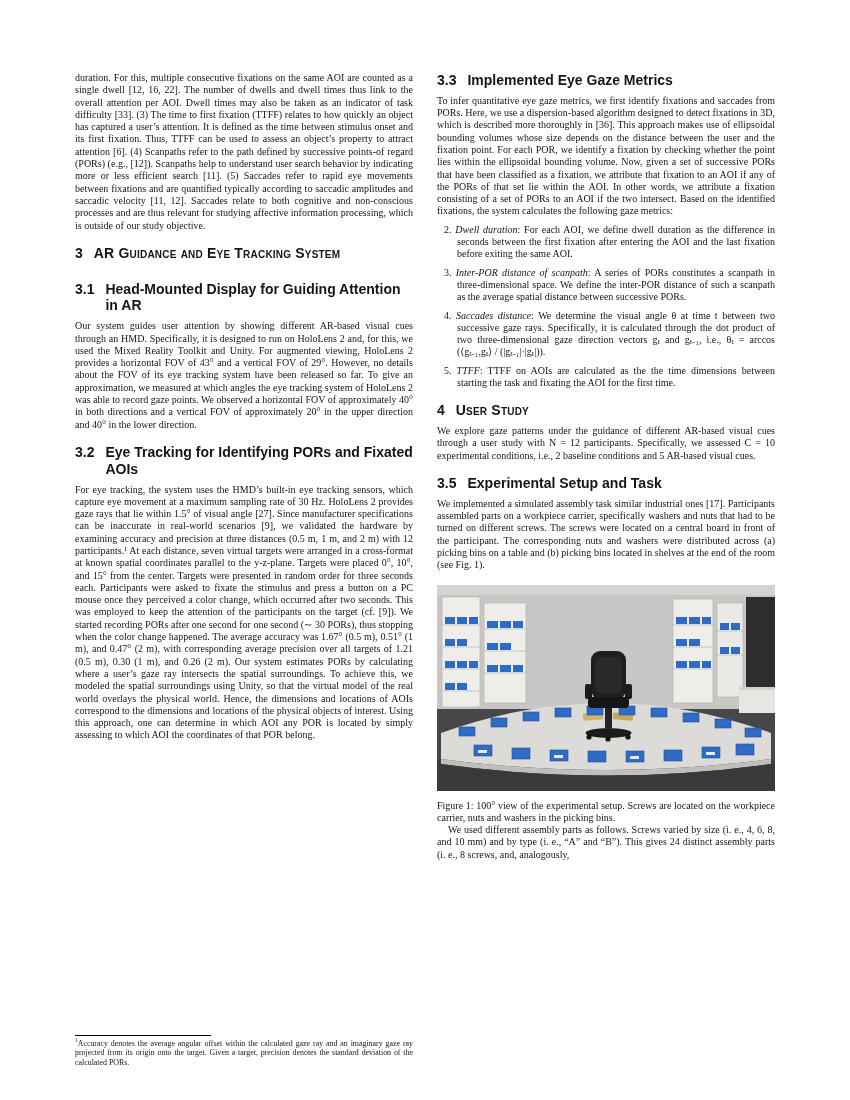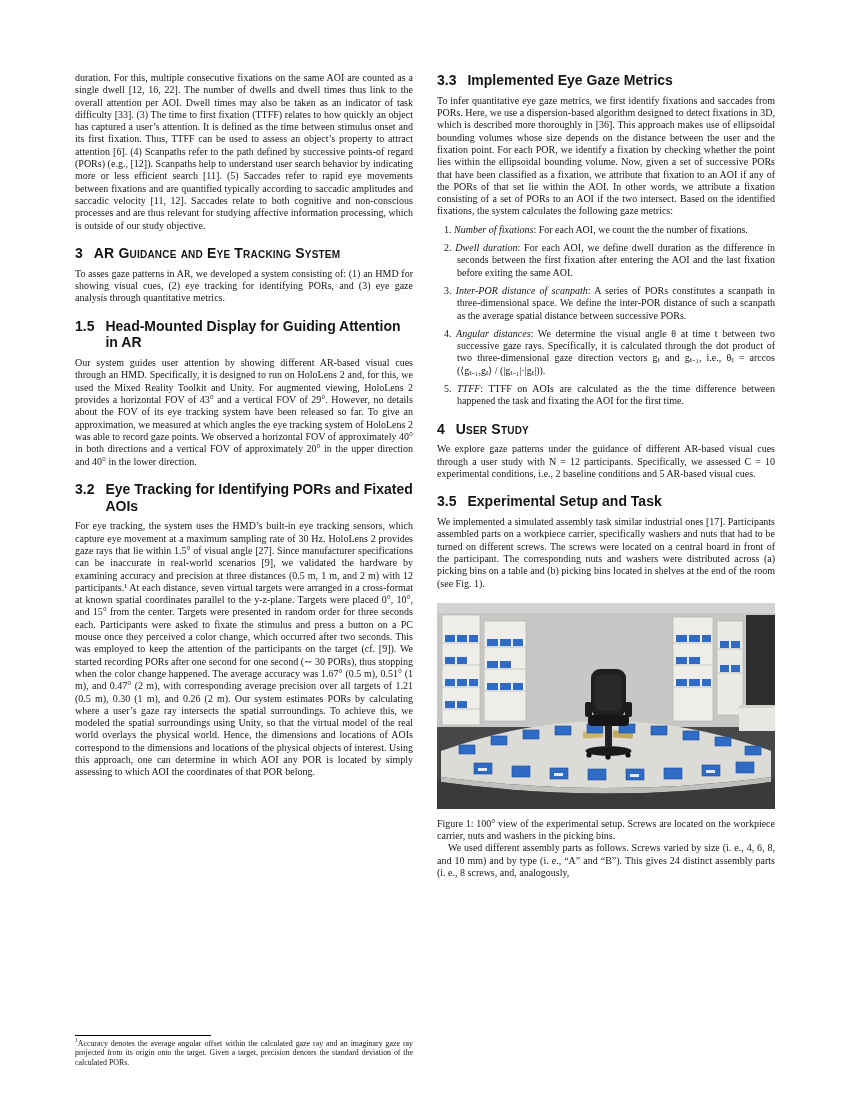--- a/index.html
+++ b/index.html
@@ -35,24 +35,23 @@
 
 <div class="page">
 
   <div class="col col-left">
     <p class="body">duration. For this, multiple consecutive fixations on the same AOI are counted as a single dwell [12, 16, 22]. The number of dwells and dwell times thus link to the overall attention per AOI. Dwell times may also be taken as an indicator of task difficulty [33]. (3) The time to first fixation (TTFF) relates to how quickly an object has captured a user’s attention. It is defined as the time between stimulus onset and its first fixation. Thus, TTFF can be used to assess an object’s property to attract attention [6]. (4) Scanpaths refer to the path defined by successive points-of regard (PORs) (e.g., [12]). Scanpaths help to understand user search behavior by indicating more or less efficient search [11]. (5) Saccades refer to rapid eye movements between fixations and are quantified typically according to saccadic amplitudes and saccadic velocity [11, 12]. Saccades relate to both cognitive and non-conscious processes and are thus relevant for studying affective information processing, which is outside of our study objective.</p>
 
     <div class="heading caps">
       <span class="h-num">3</span>
       <span class="h-title">AR Guidance and Eye Tracking System</span>
     </div>
-    <p class="body">To asses gaze patterns in AR, we developed a system consisting of: (1) an HMD for showing visual cues, (2) eye tracking for identifying PORs, and (3) eye gaze analysis through quantitative metrics.</p>
 
     <div class="heading">
-      <span class="h-num">1.5</span>
+      <span class="h-num">3.1</span>
       <span class="h-title">Head-Mounted Display for Guiding Attention in AR</span>
     </div>
     <p class="body">Our system guides user attention by showing different AR-based visual cues through an HMD. Specifically, it is designed to run on HoloLens 2 and, for this, we used the Mixed Reality Toolkit and Unity. For augmented viewing, HoloLens 2 provides a horizontal FOV of 43° and a vertical FOV of 29°. However, no details about the FOV of its eye tracking system have been released so far. To give an approximation, we measured at which angles the eye tracking system of HoloLens 2 was able to record gaze points. We observed a horizontal FOV of approximately 40° in both directions and a vertical FOV of approximately 20° in the upper direction and 40° in the lower direction.</p>
 
     <div class="heading">
       <span class="h-num">3.2</span>
       <span class="h-title">Eye Tracking for Identifying PORs and Fixated AOIs</span>
     </div>
     <p class="body">For eye tracking, the system uses the HMD’s built-in eye tracking sensors, which capture eye movement at a maximum sampling rate of 30 Hz. HoloLens 2 provides gaze rays that lie within 1.5° of visual angle [27]. Since manufacturer specifications can be inaccurate in real-world scenarios [9], we validated the hardware by examining accuracy and precision at three distances (0.5 m, 1 m, and 2 m) with 12 participants.¹ At each distance, seven virtual targets were arranged in a cross-format at known spatial coordinates parallel to the y-z-plane. Targets were placed 0°, 10°, and 15° from the center. Targets were presented in random order for three seconds each. Participants were asked to fixate the stimulus and press a button on a PC mouse once they perceived a color change, which occurred after two seconds. This was employed to keep the attention of the participants on the target (cf. [9]). We started recording PORs after one second for one second (∼ 30 PORs), thus stopping when the color change happened. The average accuracy was 1.67° (0.5 m), 0.51° (1 m), and 0.47° (2 m), with corresponding average precision over all targets of 1.21 (0.5 m), 0.30 (1 m), and 0.26 (2 m). Our system estimates PORs by calculating where a user’s gaze ray intersects the spatial surroundings. To achieve this, we modeled the spatial surroundings using Unity, so that the virtual model of the real world overlays the physical world. Hence, the dimensions and locations of AOIs correspond to the dimensions and locations of the physical objects of interest. Using this approach, one can determine in which AOI any POR is located by simply assessing to which AOI the coordinates of that POR belong.</p>
 
@@ -63,25 +62,24 @@
   </div>
 
   <div class="col">
     <div class="heading first">
       <span class="h-num">3.3</span>
       <span class="h-title">Implemented Eye Gaze Metrics</span>
     </div>
     <p class="body">To infer quantitative eye gaze metrics, we first identify fixations and saccades from PORs. Here, we use a dispersion-based algorithm designed to detect fixations in 3D, which is described more thoroughly in [36]. This approach makes use of ellipsoidal bounding volumes whose size depends on the distance between the user and the fixation point. For each POR, we identify a fixation by checking whether the point lies within the ellipsoidal bounding volume. Now, given a set of successive PORs that have been classified as a fixation, we attribute that fixation to an AOI if any of the PORs of that set lie within the AOI. In other words, we attribute a fixation consisting of a set of PORs to an AOI if the two intersect. Based on the identified fixations, the system calculates the following gaze metrics:</p>
 
     <div class="metrics">
-      <div class="metric"><span class="m-num">1.</span> <span class="m-term">Number of fixations</span><span>: For each AOI, we count the the number of fixations.</span></div>
       <div class="metric"><span class="m-num">2.</span> <span class="m-term">Dwell duration</span><span>: For each AOI, we define dwell duration as the difference in seconds between the first fixation after entering the AOI and the last fixation before exiting the same AOI.</span></div>
       <div class="metric"><span class="m-num">3.</span> <span class="m-term">Inter-POR distance of scanpath</span><span>: A series of PORs constitutes a scanpath in three-dimensional space. We define the inter-POR distance of such a scanpath as the average spatial distance between successive PORs.</span></div>
-      <div class="metric"><span class="m-num">4.</span> <span class="m-term">Angular distances</span><span>: We determine the visual angle θ at time t between two successive gaze rays. Specifically, it is calculated through the dot product of two three-dimensional gaze direction vectors gₜ and gₜ₋₁, i.e., θₜ = arccos (⟨gₜ₋₁,gₜ⟩ / (|gₜ₋₁|·|gₜ|)).</span></div>
-      <div class="metric"><span class="m-num">5.</span> <span class="m-term">TTFF</span><span>: TTFF on AOIs are calculated as the the time difference between happened the task and fixating the AOI for the first time.</span></div>
+      <div class="metric"><span class="m-num">4.</span> <span class="m-term">Saccades distance</span><span>: We determine the visual angle θ at time t between two successive gaze rays. Specifically, it is calculated through the dot product of two three-dimensional gaze direction vectors gₜ and gₜ₋₁, i.e., θₜ = arccos (⟨gₜ₋₁,gₜ⟩ / (|gₜ₋₁|·|gₜ|)).</span></div>
+      <div class="metric"><span class="m-num">5.</span> <span class="m-term">TTFF</span><span>: TTFF on AOIs are calculated as the the time dimensions between starting the task and fixating the AOI for the first time.</span></div>
     </div>
 
     <div class="heading caps">
       <span class="h-num">4</span>
       <span class="h-title">User Study</span>
     </div>
     <p class="body">We explore gaze patterns under the guidance of different AR-based visual cues through a user study with N = 12 participants. Specifically, we assessed C = 10 experimental conditions, i.e., 2 baseline conditions and 5 AR-based visual cues.</p>
 
     <div class="heading">
       <span class="h-num">3.5</span>

